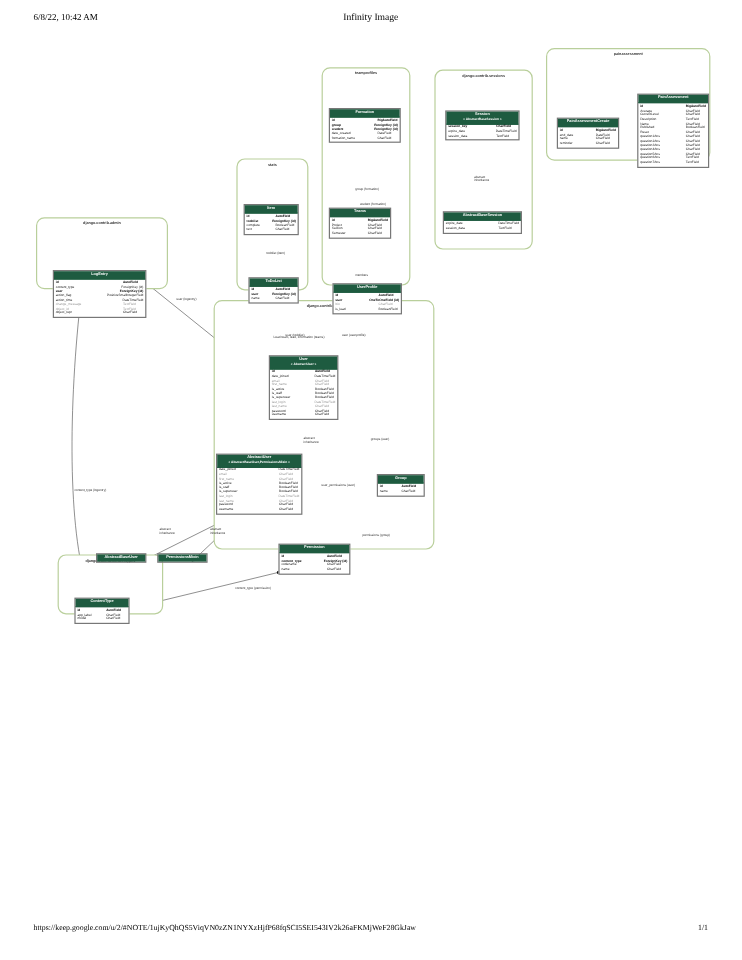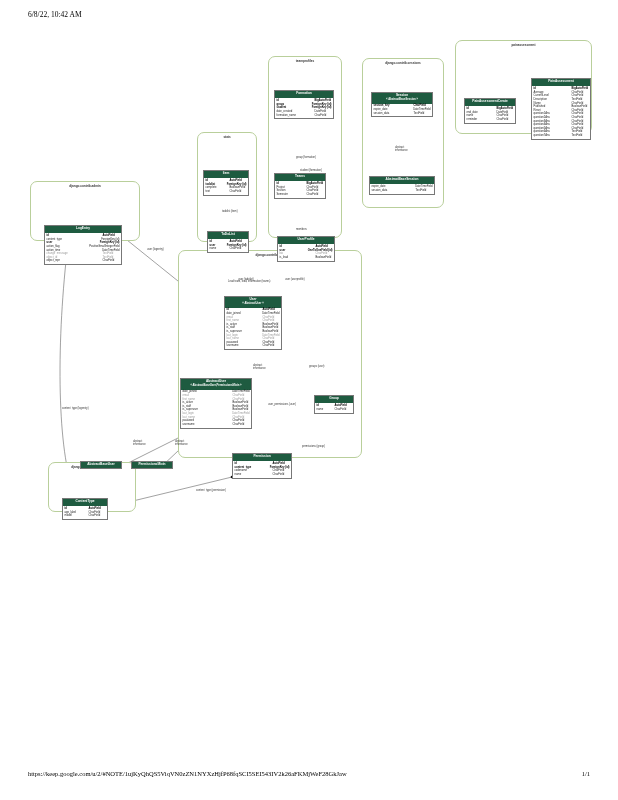--- a/index.html
+++ b/index.html
@@ -34,20 +34,21 @@
   .ent.hdonly .hd{border-bottom:none;}
 
   .elbl{position:absolute;font-family:"Liberation Sans",sans-serif;font-size:2.6px;
         color:#333;white-space:nowrap;}
 </style>
 </head>
 <body>
 
 <div class="pg-head">
   <div class="dt">6/8/22, 10:42 AM</div>
+  <div class="ti">Infinity Image</div>
 </div>
 
 <div id="canvas">
   <svg id="wires" viewBox="0 0 618 720" preserveAspectRatio="none">
     <defs>
       <marker id="ar" markerWidth="6" markerHeight="6" refX="5" refY="2.2" orient="auto">
           <path d="M0,0 L5,2.2 L0,4.4" fill="none" stroke="#555" stroke-width="0.6"></path>
         </marker>
       <marker id="tri" markerWidth="7" markerHeight="7" refX="6" refY="2.6" orient="auto">
           <path d="M0,0 L6,2.6 L0,5.2 Z" fill="#fff" stroke="#555" stroke-width="0.6"></path>

